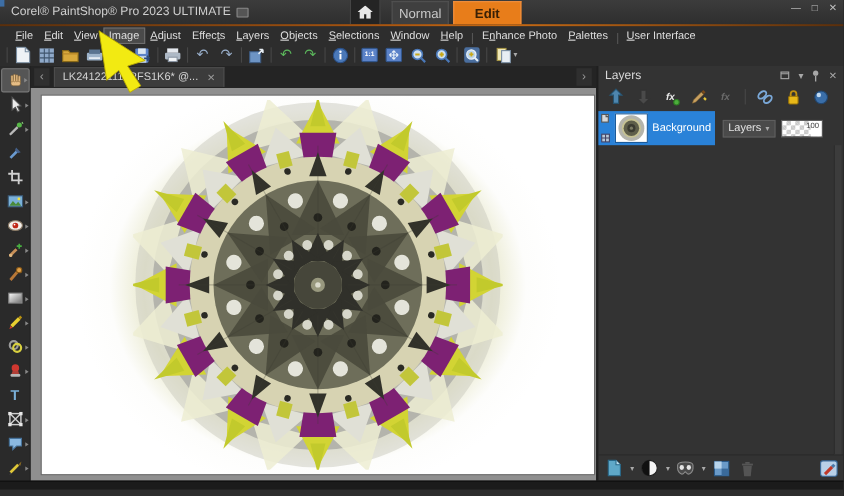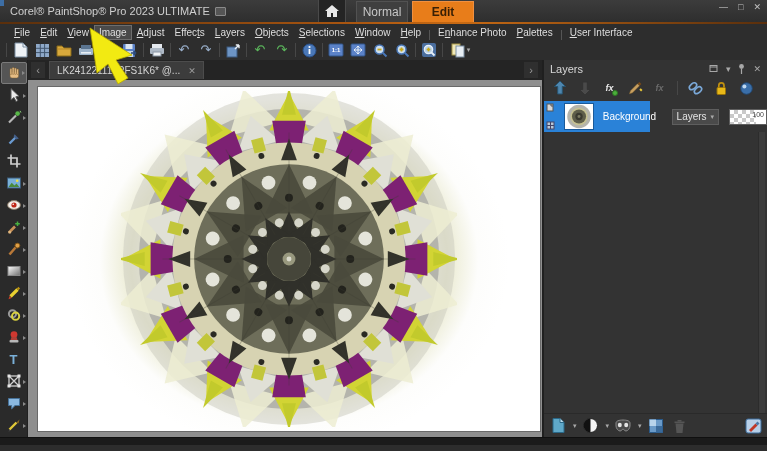--- a/index.html
+++ b/index.html
@@ -62,21 +62,21 @@
   .rightpanel{width:225px;background:#333333;border-left:2px solid #1f1f1f;position:relative;display:flex;flex-direction:column;}
   .lp-header{height:17px;display:flex;align-items:center;padding:0 6px;}
   .lp-title{font-size:11px;color:#d8d8d8;flex:1;}
   .lp-ctrl{display:flex;align-items:center;gap:7px;}
   .lp-ctrl span{color:#a8a8a8;font-size:9px;}
   .lp-toolbar{height:22px;display:flex;align-items:center;gap:6px;padding-left:6px;}
   .lpi{width:19px;height:18px;display:flex;align-items:center;justify-content:center;position:relative;}
   .fx-label{font-size:9px;font-style:italic;font-weight:bold;color:#e8e8e8;}
   .fx-label.off{color:#6a6a6a;}
   .dotg{position:absolute;right:1px;bottom:1px;width:6px;height:6px;border-radius:50%;background:#4cae3c;border:1px solid #2c7a22;}
-  .layer-row{height:31px;display:flex;align-items:center;position:relative;margin-top:2px;justify-content:space-between;}
+  .layer-row{height:31px;display:flex;align-items:center;position:relative;margin-top:2px;}
   .layer-sel{position:absolute;left:0;top:0;width:106px;height:31px;background:#2a82d8;}
   .layer-minicons{position:relative;width:13px;height:31px;display:flex;flex-direction:column;justify-content:space-between;padding:2px 0 2px 2px;}
   .layer-thumb{position:relative;width:30px;height:27px;background:#fff;border:1px solid #1a5a9a;margin-left:2px;overflow:hidden;}
   .layer-name{position:relative;font-size:10px;color:#ffffff;margin-left:4px;width:56px;white-space:nowrap;overflow:hidden;}
   .blend-btn{position:relative;margin-left:8px;height:16px;padding:0 4px;background:#4a4a4a;border:1px solid #5e5e5e;display:flex;align-items:center;gap:3px;}
   .blend-label{font-size:10px;color:#e4e4e4;}
   .opacity{position:relative;margin-left:5px;width:38px;height:16px;border:1px solid #5e5e5e;background-image:linear-gradient(45deg,#c9c9c9 25%,transparent 25%,transparent 75%,#c9c9c9 75%),linear-gradient(45deg,#c9c9c9 25%,#ffffff 25%,#ffffff 75%,#c9c9c9 75%);background-size:8px 8px;background-position:0 0,4px 4px;}
   .opacity .white-end{position:absolute;right:0;top:0;width:10px;height:100%;background:#fff;}
   .opacity-val{position:absolute;right:2px;top:1px;font-size:7px;color:#444;}
   .lp-body{flex:1;position:relative;}

